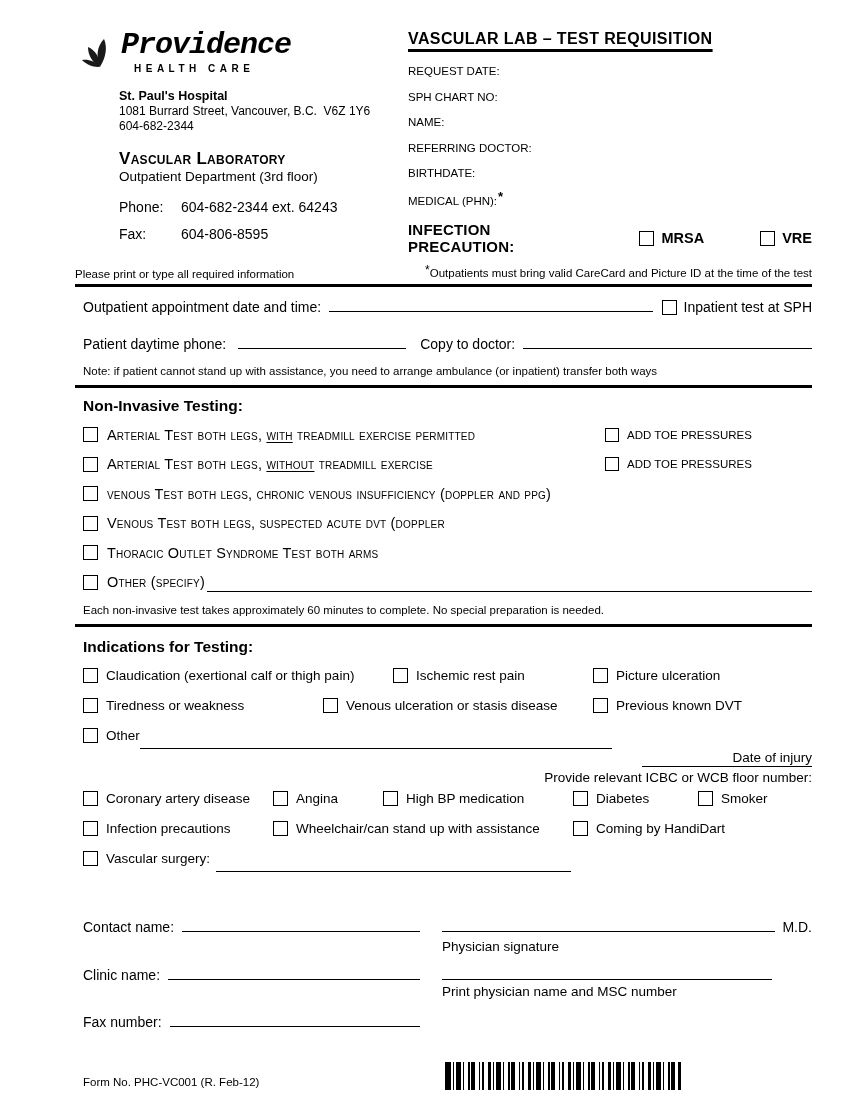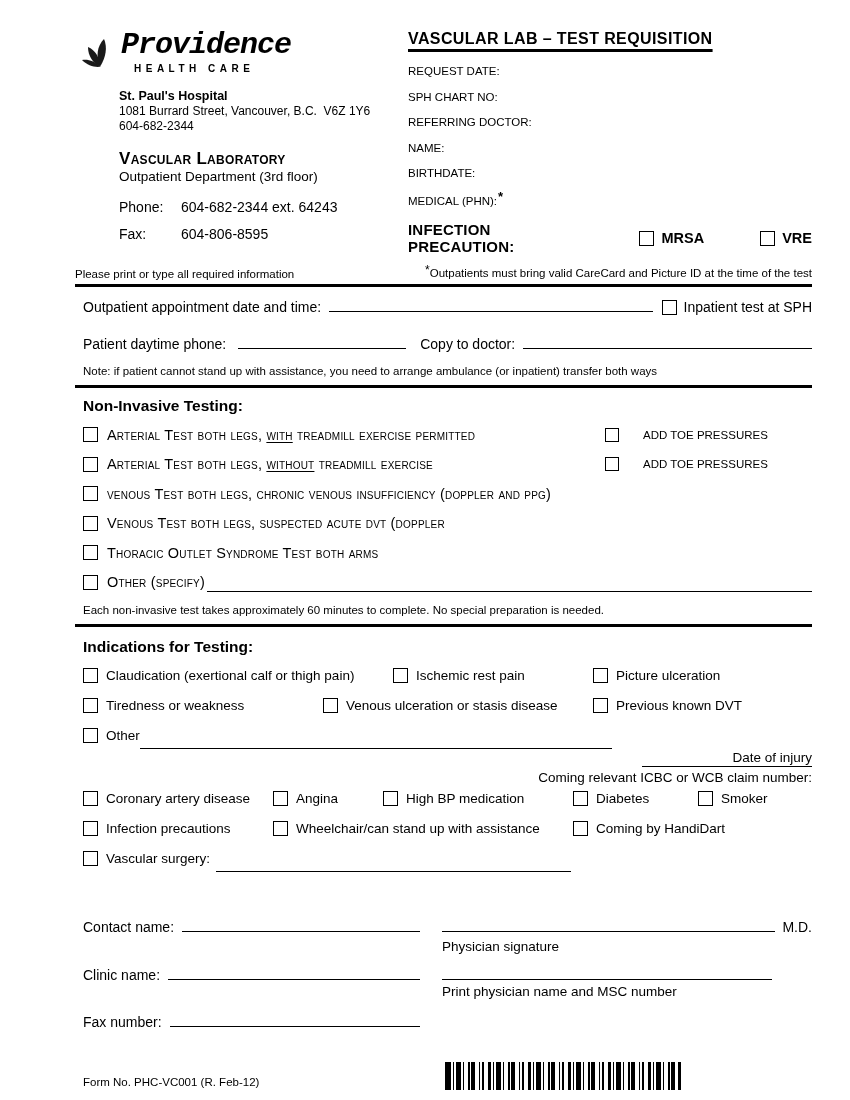--- a/index.html
+++ b/index.html
@@ -70,21 +70,21 @@
   .lbl { white-space: nowrap; }
   .inpt { display: flex; align-items: flex-end; gap: 7px; flex: none; margin-left: 9px; }
   .a-note { font-size: 11.5px; margin-top: 13px; }
 
   
   .sec-heading { font-size: 15.5px; font-weight: 700; margin: 9px 0 0 8px; }
   .t-row { display: flex; align-items: center; height: 29.5px; margin-left: 8px; }
   .t-rows { margin-top: 5px; }
   .t-label { margin-left: 9px; font-size: 14.5px; font-variant: small-caps; letter-spacing: .2px; white-space: nowrap; }
   .t-label .u { text-decoration: underline; text-underline-offset: 2px; }
-  .toe { margin-left: auto; width: 207px; display: flex; align-items: center; gap: 24px; font-size: 11.5px; flex: none; }
+  .toe { margin-left: auto; width: 207px; display: flex; align-items: center; gap: 8px; font-size: 11.5px; flex: none; }
   .t-foot { font-size: 11.5px; margin: 7px 0 0 8px; }
 
   
   .i-row { display: flex; align-items: center; height: 30px; margin-left: 8px; }
   .i-rows { margin-top: 4px; }
   .i-item { display: flex; align-items: center; gap: 8px; font-size: 13.5px; flex: none; white-space: nowrap; }
   .i-text { display: flex; align-items: flex-end; font-size: 13.5px; height: 30px; margin-left: 8px; flex-direction: column; }
   .i-text .lbl { margin-bottom: 1px; }
 
   
@@ -147,22 +147,22 @@
           <span>604-806-8595</span>
         </div>
       </div>
     </div>
 
     <div class="h-right">
       <div class="req-title">VASCULAR LAB – TEST REQUISITION</div>
       <div class="pfields">
         <div class="pfield">REQUEST DATE:</div>
         <div class="pfield">SPH CHART NO:</div>
+        <div class="pfield">NAME:</div>
         <div class="pfield">REFERRING DOCTOR:</div>
-        <div class="pfield">NAME:</div>
         <div class="pfield">BIRTHDATE:</div>
         <div class="pfield"><span>MEDICAL (PHN):</span><span class="ast">*</span></div>
       </div>
       <div class="infection">
         <span class="inf-label">INFECTION PRECAUTION:</span>
         <span class="inf-opt mrsa">
           <span class="cb"></span>
           <span>MRSA</span>
         </span>
         <span class="inf-opt vre">
@@ -270,21 +270,21 @@
     <div class="i-row">
       <span class="i-item">
         <span class="cb"></span>
         <span>Other</span>
       </span>
       <span class="line" style="width:472px; margin-bottom:1px;"></span>
     </div>
     <div class="i-text">
       <span class="lbl">Date of injury</span>
       <span class="line" style="width:170px; margin-left:8px;"></span>
-      <span class="lbl" style="margin-left:16px; margin-bottom:1px;">Coming relevant ICBC or WCB claim number:</span>
+      <span class="lbl" style="margin-left:16px; margin-bottom:1px;">Provide relevant ICBC or WCB floor number:</span>
       <span class="line grow" style="margin-left:8px;"></span>
     </div>
     <div class="i-row" style="margin-top:3px;">
       <span class="i-item" style="width:190px;">
         <span class="cb"></span>
         <span>Coronary artery disease</span>
       </span>
       <span class="i-item" style="width:110px;">
         <span class="cb"></span>
         <span>Angina</span>

